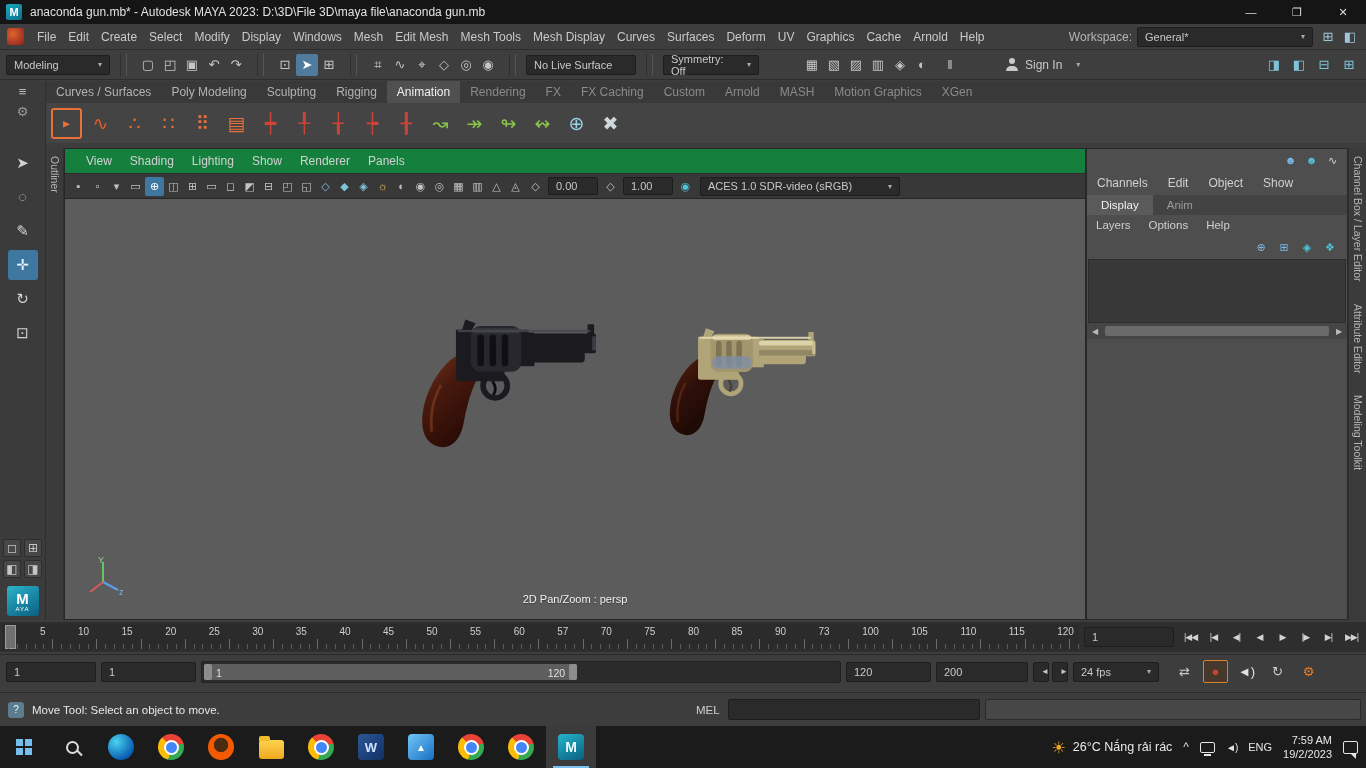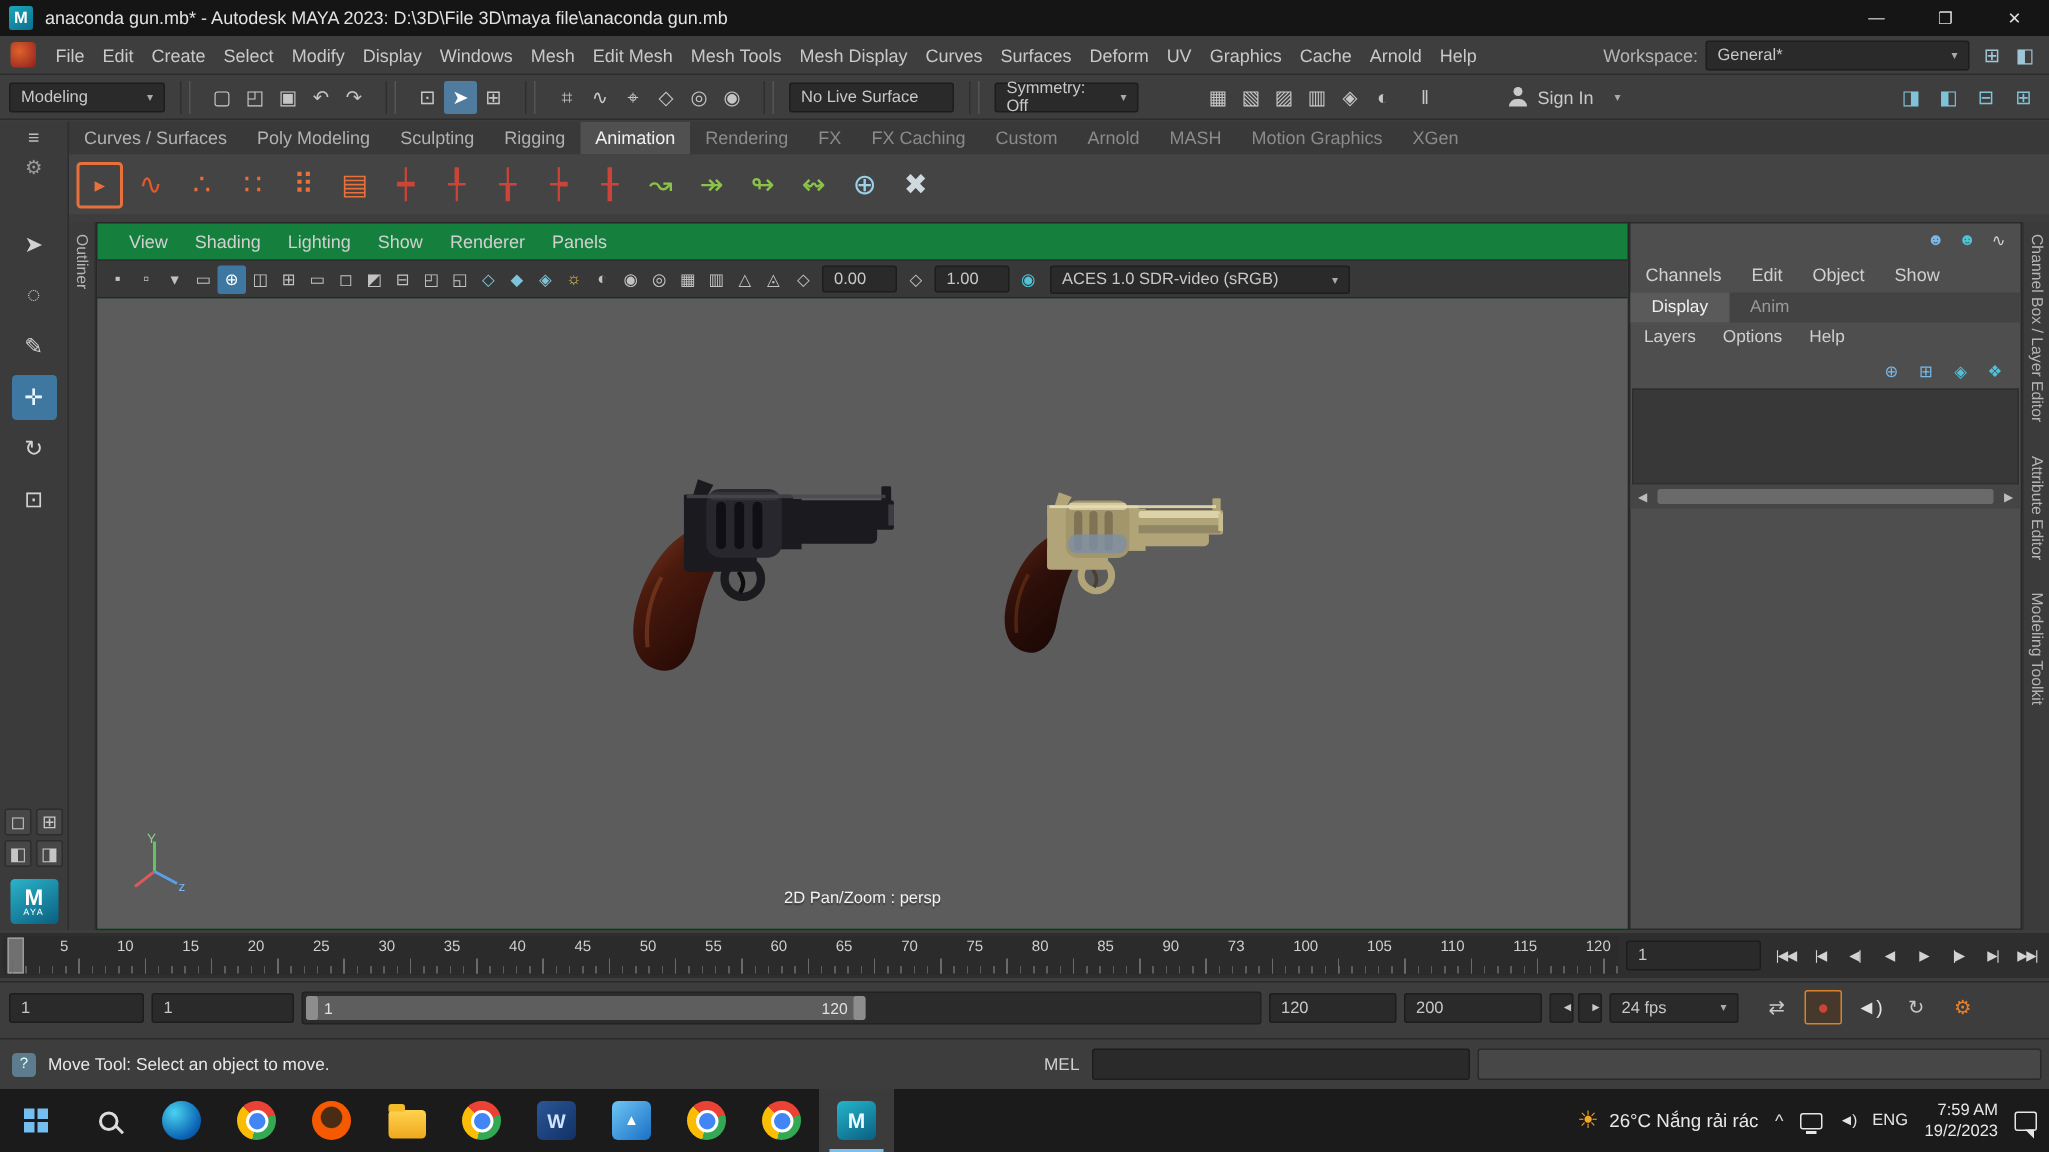--- a/index.html
+++ b/index.html
@@ -530,21 +530,21 @@
           <span>15</span>
           <span>20</span>
           <span>25</span>
           <span>30</span>
           <span>35</span>
           <span>40</span>
           <span>45</span>
           <span>50</span>
           <span>55</span>
           <span>60</span>
-          <span>65</span>
+          <span>57</span>
           <span>70</span>
           <span>75</span>
           <span>80</span>
           <span>85</span>
           <span>90</span>
           <span>73</span>
           <span>100</span>
           <span>105</span>
           <span>110</span>
           <span>115</span>

